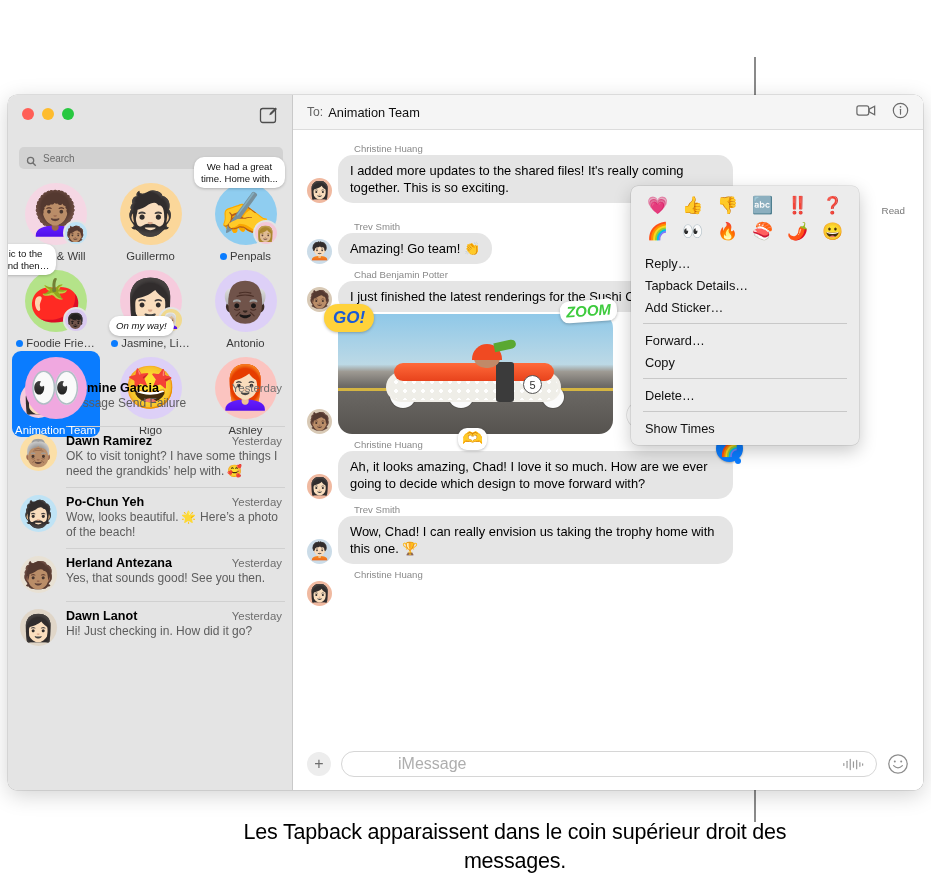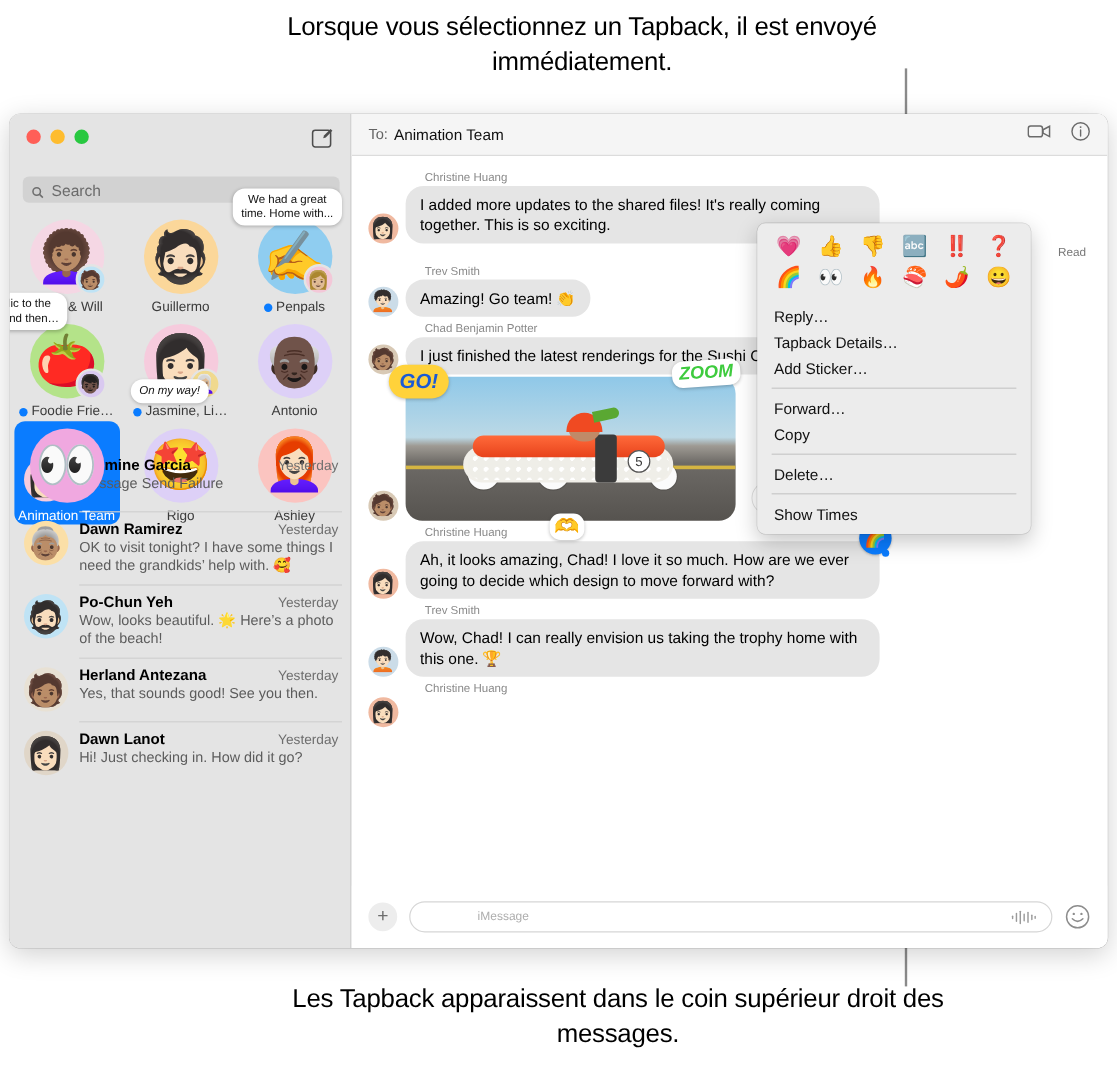--- a/index.html
+++ b/index.html
@@ -59,21 +59,21 @@
     position: absolute; right: 14px; top: 10px;
     width: 20px; height: 20px; color: #4d4d4d;
   }
   #search-field {
     position: absolute; left: 11px; top: 52px;
     width: 264px; height: 22px;
     background: #d2d2d2; border-radius: 5px;
     display: flex; align-items: center; padding: 0 7px; gap: 6px;
   }
   #search-field .mag { width: 11px; height: 11px; color: #6e6e6e; flex: 0 0 auto; }
-  #search-text { font-size: 13px; color: #6b6b6b; }
+  #search-text { font-size: 10px; color: #6b6b6b; }
 
   
   #pins {
     position: absolute; left: 0; top: 88px;
     width: 285px;
     display: grid;
     grid-template-columns: repeat(3, 1fr);
     row-gap: 8px;
   }
   .pin { position: relative; display: flex; flex-direction: column; align-items: center; }
@@ -231,21 +231,21 @@
     width: 24px; height: 24px; border-radius: 50%;
     background: #ededed; color: #6d6d6d;
     display: flex; align-items: center; justify-content: center;
     font-size: 16px; flex: 0 0 auto;
   }
   #imessage-field {
     flex: 1 1 auto; height: 26px; border-radius: 13px;
     border: 1px solid #d6d6d6; background: #fff;
     display: flex; align-items: center; padding: 0 12px;
   }
-  #imessage-placeholder { font-size: 10px; color: #aeaeae; padding-left: 44px; }
+  #imessage-placeholder { font-size: 16px; color: #aeaeae; padding-left: 44px; }
   #audio-icon { margin-left: auto; color: #9a9a9a; display: flex; align-items: center; }
   #emoji-btn { width: 22px; height: 22px; color: #8d8d8d; flex: 0 0 auto; }
 
   
   #context-menu {
     position: absolute; left: 338px; top: 91px;
     width: 228px;
     background: #ececec;
     border-radius: 7px;
     box-shadow: 0 0 0 0.5px rgba(0,0,0,0.14), 0 6px 18px rgba(0,0,0,0.22);
@@ -257,22 +257,20 @@
   .menu-item {
     font-size: 12.8px; color: #111; padding: 3.5px 14px;
   }
   .menu-sep { height: 1px; background: #c8c8c8; margin: 5px 12px; }
 </style>
 </head>
 <body>
 
 <div id="root">
 
-  <div class="caption" id="caption-top">Lorsque vous sélectionnez un Tapback,
-il est envoyé immédiatement.</div>
   <div class="leader" id="leader-top"></div>
 
   <div class="caption" id="caption-bottom">Les Tapback apparaissent dans le
 coin supérieur droit des messages.</div>
   <div class="leader" id="leader-bottom-v"></div>
   <div class="leader" id="leader-bottom-h"></div>
 
   <div id="window">
 
     <div id="sidebar">

